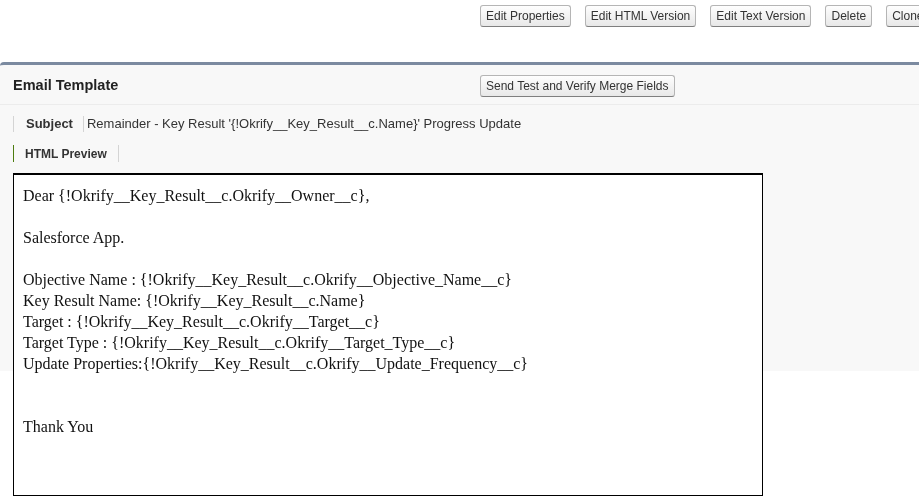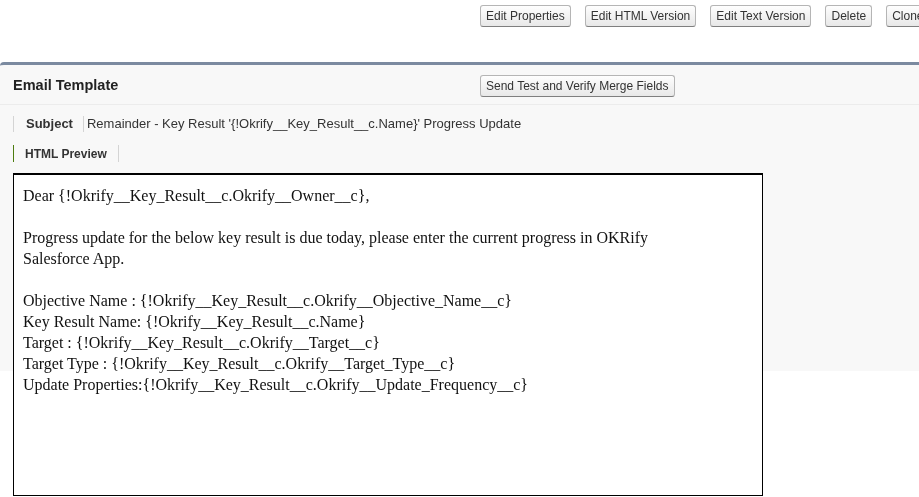--- a/index.html
+++ b/index.html
@@ -90,24 +90,24 @@
   <div class="subject-row">
     <span class="subject-label">Subject</span>
     <span class="subject-value">Remainder - Key Result '{!Okrify__Key_Result__c.Name}' Progress Update</span>
   </div>
 
   <div class="preview-tab">HTML Preview</div>
 
   <div class="preview-box">
     <p>Dear {!Okrify__Key_Result__c.Okrify__Owner__c},</p>
     <div class="gap"></div>
-    <p>Progress update for the below key result is due today, please enter the current progress in OKRify</p>
     <p>Salesforce App.</p>
     <div class="gap"></div>
     <p>Objective Name : {!Okrify__Key_Result__c.Okrify__Objective_Name__c}</p>
     <p>Key Result Name: {!Okrify__Key_Result__c.Name}</p>
     <p>Target : {!Okrify__Key_Result__c.Okrify__Target__c}</p>
     <p>Target Type : {!Okrify__Key_Result__c.Okrify__Target_Type__c}</p>
     <p>Update Properties:{!Okrify__Key_Result__c.Okrify__Update_Frequency__c}</p>
     <div class="gap"></div>
     <div class="gap"></div>
+    <p>Thank You</p>
   </div>
 </div>
 
 </body></html>

